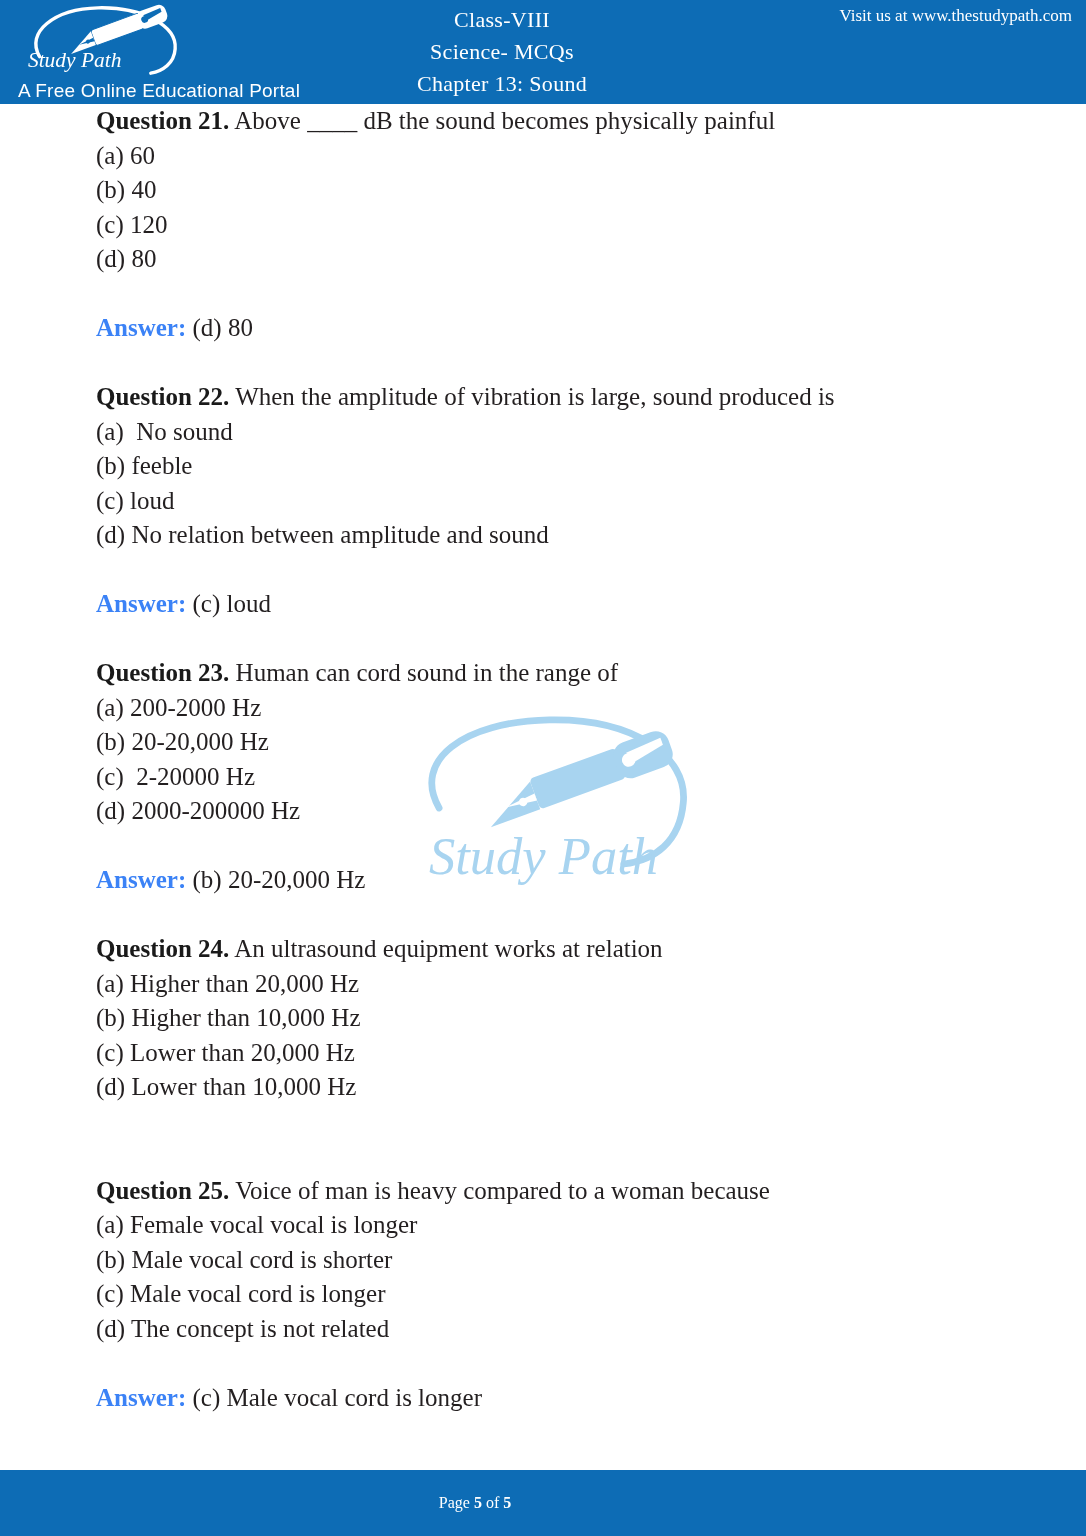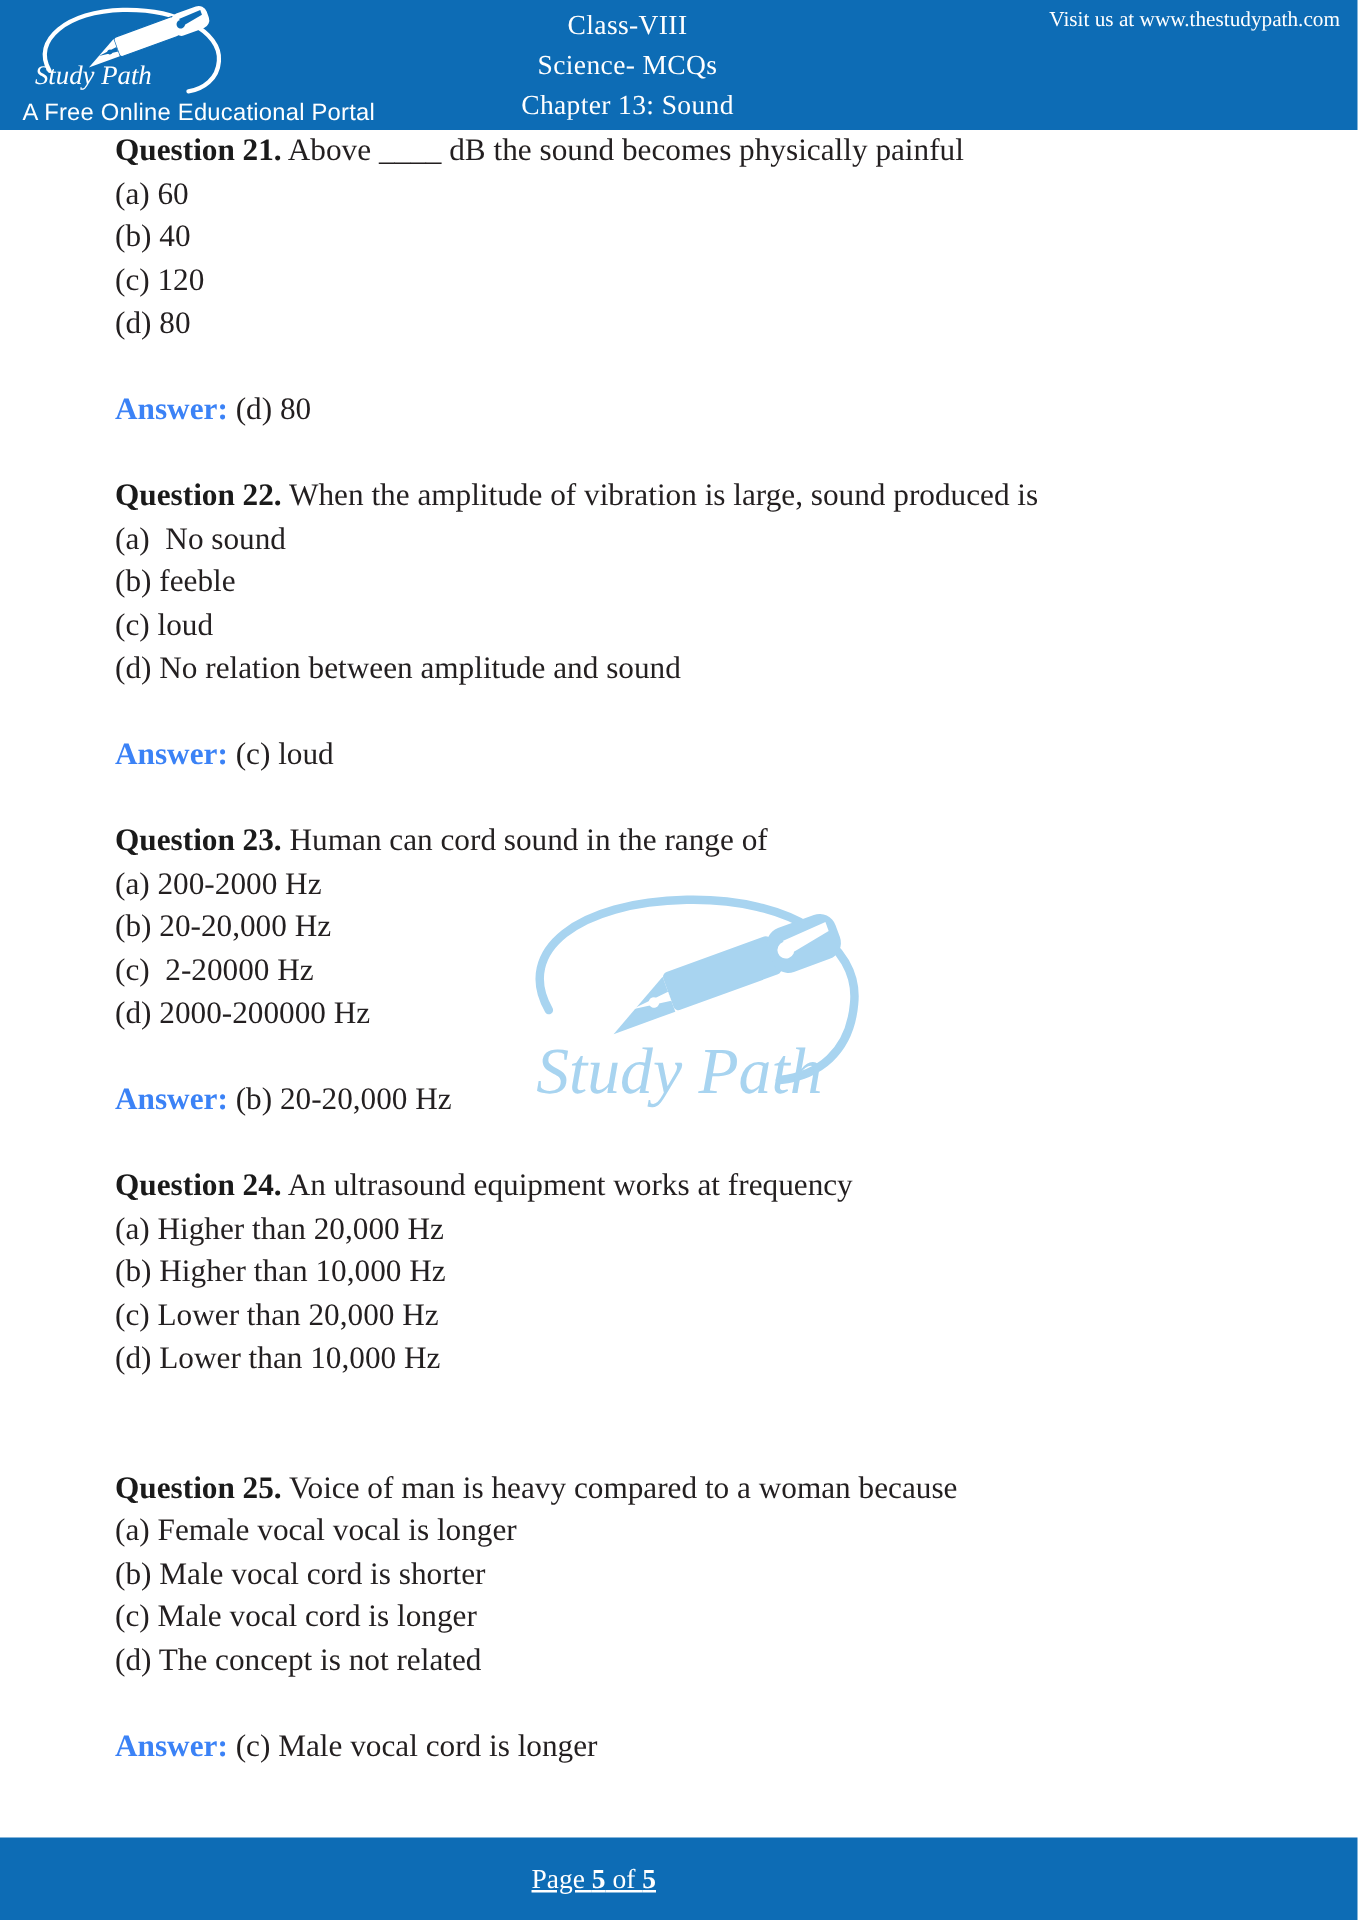--- a/index.html
+++ b/index.html
@@ -87,23 +87,22 @@
     left: 406px;
     top: 604px;
     width: 290px;
     height: 195px;
     pointer-events: none;
     opacity: 1;
   }
 
   .qblock {
     position: relative;
-    padding-left: 65px;
+    padding-left: 96px;
     padding-right: 30px;
-    margin-left: 27px;
   }
   .qline, .oline, .aline {
     font-size: 25px;
     line-height: 34.5px;
     color: #231f20;
     white-space: pre-wrap;
   }
   .qnum {
     font-weight: bold;
     color: #1a1a1a;
@@ -127,22 +126,21 @@
   }
   .footer-text {
     position: absolute;
     left: 0;
     top: 0;
     width: 950px;
     height: 66px;
     line-height: 66px;
     text-align: center;
     color: #ffffff;
-    font-size: 22px;
-    text-decoration: underline;
+    font-size: 16px;
   }
   .footer-text b { font-weight: bold; }
 </style>
 </head>
 <body>
 
 <div class="page-header">
 
   <div class="logo-block">
     <div class="logo-mark">
@@ -223,21 +221,21 @@
         <div class="qline"><span class="qnum">Question 23.</span> <span>Human can cord sound in the range of</span></div>
         <div class="oline">(a) 200-2000 Hz</div>
         <div class="oline">(b) 20-20,000 Hz</div>
         <div class="oline">(c)  2-20000 Hz</div>
         <div class="oline">(d) 2000-200000 Hz</div>
         <div class="spacer"></div>
         <div class="aline"><span class="alabel">Answer:</span> <span>(b) 20-20,000 Hz</span></div>
         <div class="spacer"></div>
       </div>
       <div class="qblock">
-        <div class="qline"><span class="qnum">Question 24.</span> <span>An ultrasound equipment works at frequency</span></div>
+        <div class="qline"><span class="qnum">Question 24.</span> <span>An ultrasound equipment works at relation</span></div>
         <div class="oline">(a) Higher than 20,000 Hz</div>
         <div class="oline">(b) Higher than 10,000 Hz</div>
         <div class="oline">(c) Lower than 20,000 Hz</div>
         <div class="oline">(d) Lower than 10,000 Hz</div>
         <div class="spacer"></div>
         <div class="spacer"></div>
       </div>
       <div class="qblock">
         <div class="qline"><span class="qnum">Question 25.</span> <span>Voice of man is heavy compared to a woman because</span></div>
         <div class="oline">(a) Female vocal vocal is longer</div>

